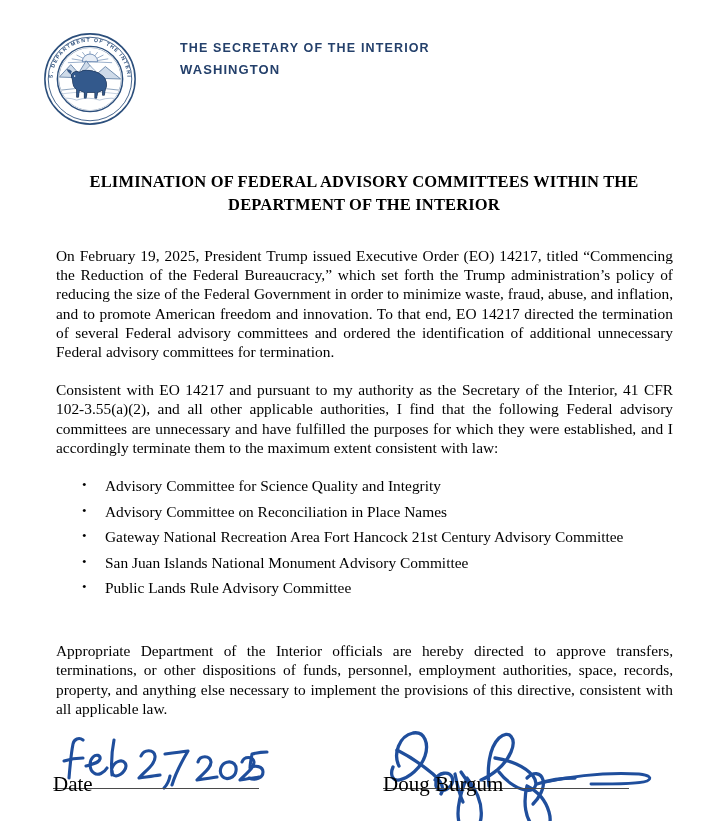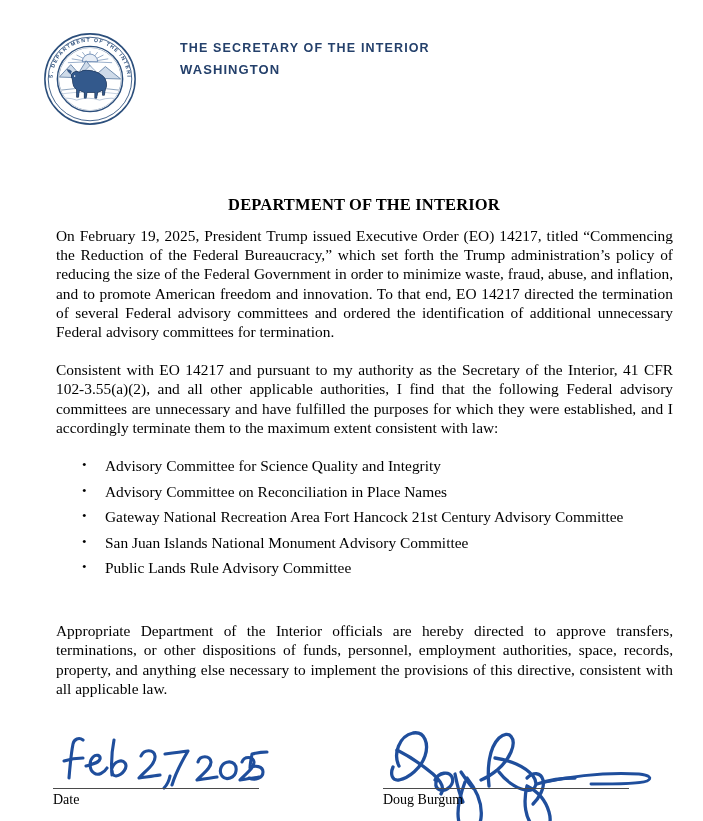--- a/index.html
+++ b/index.html
@@ -59,21 +59,21 @@
     font-size: 16.5px;
     font-weight: 700;
     line-height: 23px;
     letter-spacing: 0.15px;
   }
 
   
   .body-wrap {
     position: absolute;
     left: 56px;
-    top: 226px;
+    top: 246px;
     width: 617px;
     font-size: 15.4px;
     line-height: 19.2px;
   }
   p.para {
     margin: 0 0 19px 0;
     text-align: justify;
     text-justify: inter-word;
   }
   p.para.last {
@@ -121,22 +121,22 @@
     position: absolute;
     left: 0;
     top: 72px;
     width: 100%;
     height: 1px;
     background: #4a4a4a;
   }
   .sig-label {
     position: absolute;
     left: 0;
-    top: 74px;
-    font-size: 14px;
+    top: 58px;
+    font-size: 21px;
     line-height: 20px;
   }
 
   .handwriting {
     position: absolute;
     overflow: visible;
   }
   .hw-date { left: 6px;  top: 14px;  width: 210px; height: 62px; }
   .hw-sign { left: -6px; top: -2px;  width: 300px; height: 118px; }
 
@@ -207,20 +207,21 @@
     </svg>
   </div>
 
   <div class="header-text">
     <div>THE SECRETARY OF THE INTERIOR</div>
     <div class="header-line-2">WASHINGTON</div>
   </div>
 </div>
 
 <div class="doc-title">
+  <span>ELIMINATION OF FEDERAL ADVISORY COMMITTEES WITHIN THE</span>
   <br>
   <span>DEPARTMENT OF THE INTERIOR</span>
 </div>
 
 <div class="body-wrap">
 
   <p class="para">On February 19, 2025, President Trump issued Executive Order (EO) 14217, titled “Commencing the Reduction of the Federal Bureaucracy,” which set forth the Trump administration’s policy of reducing the size of the Federal Government in order to minimize waste, fraud, abuse, and inflation, and to promote American freedom and innovation. To that end, EO 14217 directed the termination of several Federal advisory committees and ordered the identification of additional unnecessary Federal advisory committees for termination.</p>
 
   <p class="para">Consistent with EO 14217 and pursuant to my authority as the Secretary of the Interior, 41 CFR 102-3.55(a)(2), and all other applicable authorities, I find that the following Federal advisory committees are unnecessary and have fulfilled the purposes for which they were established, and I accordingly terminate them to the maximum extent consistent with law:</p>
 

